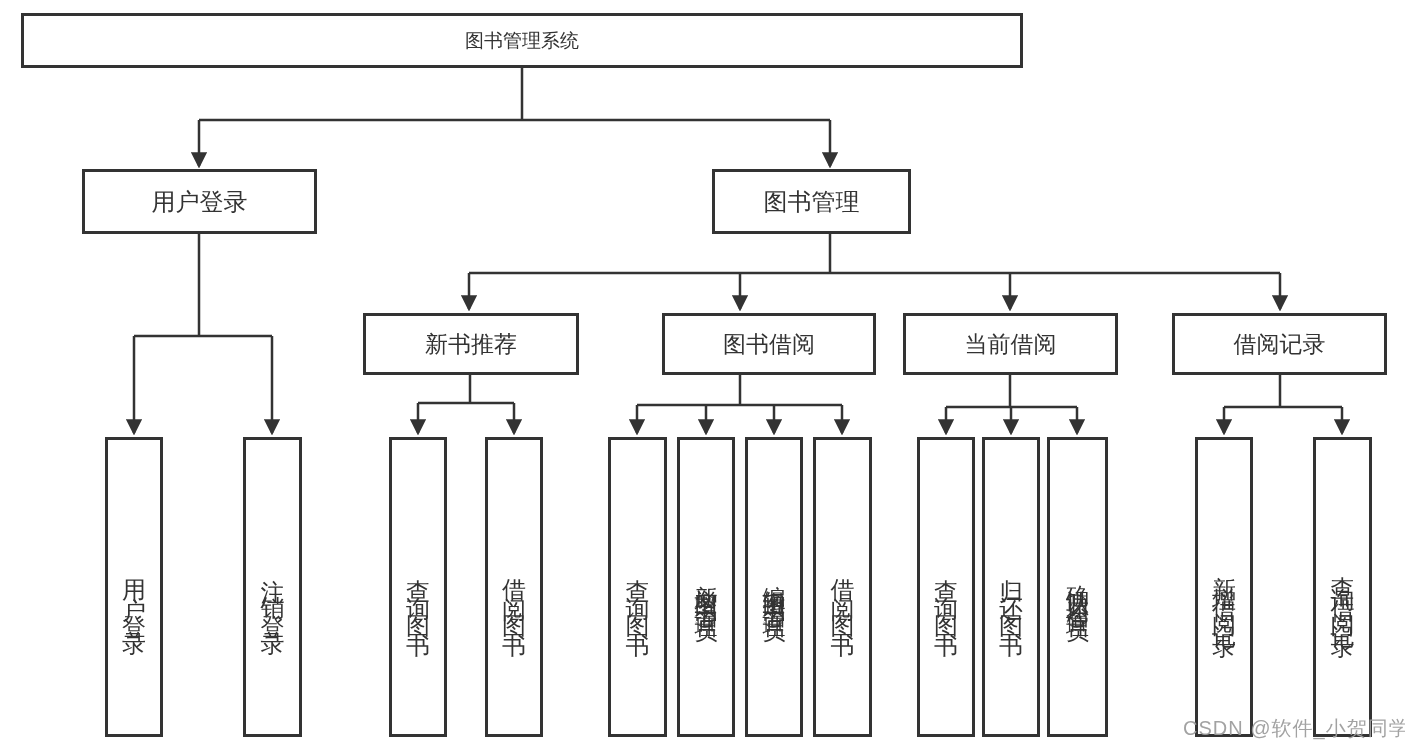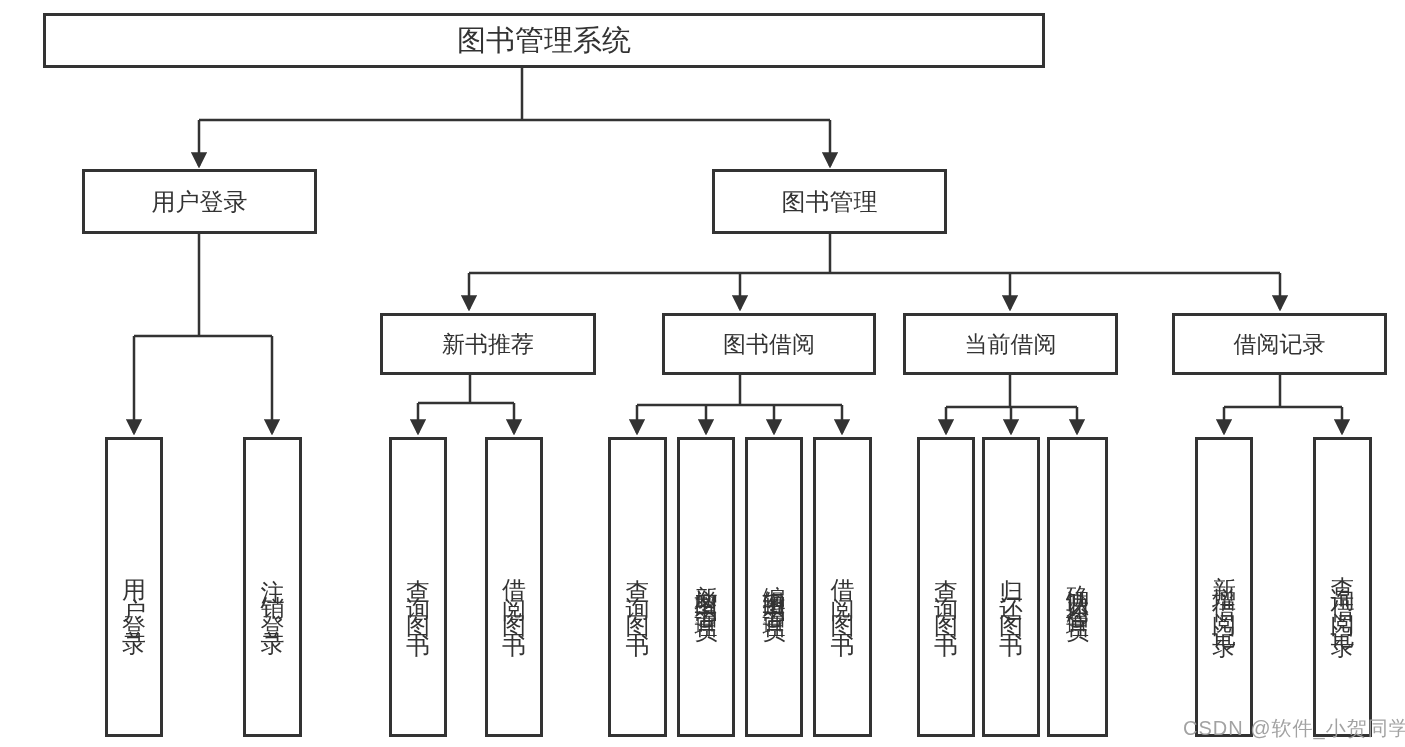--- a/index.html
+++ b/index.html
@@ -27,21 +27,21 @@
     box-sizing: border-box;
     border: 3px solid #333333;
     background: #ffffff;
     color: #333333;
     display: flex;
     align-items: center;
     justify-content: center;
     z-index: 2;
     text-align: center;
   }
-  .node-root { font-size: 29px; margin-left: 22px; }
+  .node-root { font-size: 19px; }
   .node-l2   { font-size: 24px; }
   .node-l3   { font-size: 23px; }
   .leaf {
     font-size: 24px;
   }
   .leaf .vtext {
     writing-mode: vertical-rl;
     text-orientation: mixed;
     line-height: 1;
     white-space: nowrap;
@@ -109,25 +109,25 @@
     </g>
   </svg>
 
   <div class="node node-root" style="left:21px; top:13px; width:1002px; height:55px;">
     <span>图书管理系统</span>
   </div>
 
   <div class="node node-l2" style="left:82px; top:169px; width:235px; height:65px;">
     <span>用户登录</span>
   </div>
-  <div class="node node-l2" style="left:712px; top:169px; width:235px; height:65px;">
+  <div class="node node-l2" style="left:712px; top:169px; width:199px; height:65px;">
     <span>图书管理</span>
   </div>
 
-  <div class="node node-l3" style="left:380px; top:313px; width:216px; height:62px;">
+  <div class="node node-l3" style="left:363px; top:313px; width:216px; height:62px;">
     <span>新书推荐</span>
   </div>
   <div class="node node-l3" style="left:633px; top:313px; width:214px; height:62px;margin-left:29px;">
     <span>图书借阅</span>
   </div>
   <div class="node node-l3" style="left:903px; top:313px; width:215px; height:62px;">
     <span>当前借阅</span>
   </div>
   <div class="node node-l3" style="left:1172px; top:313px; width:215px; height:62px;">
     <span>借阅记录</span>

